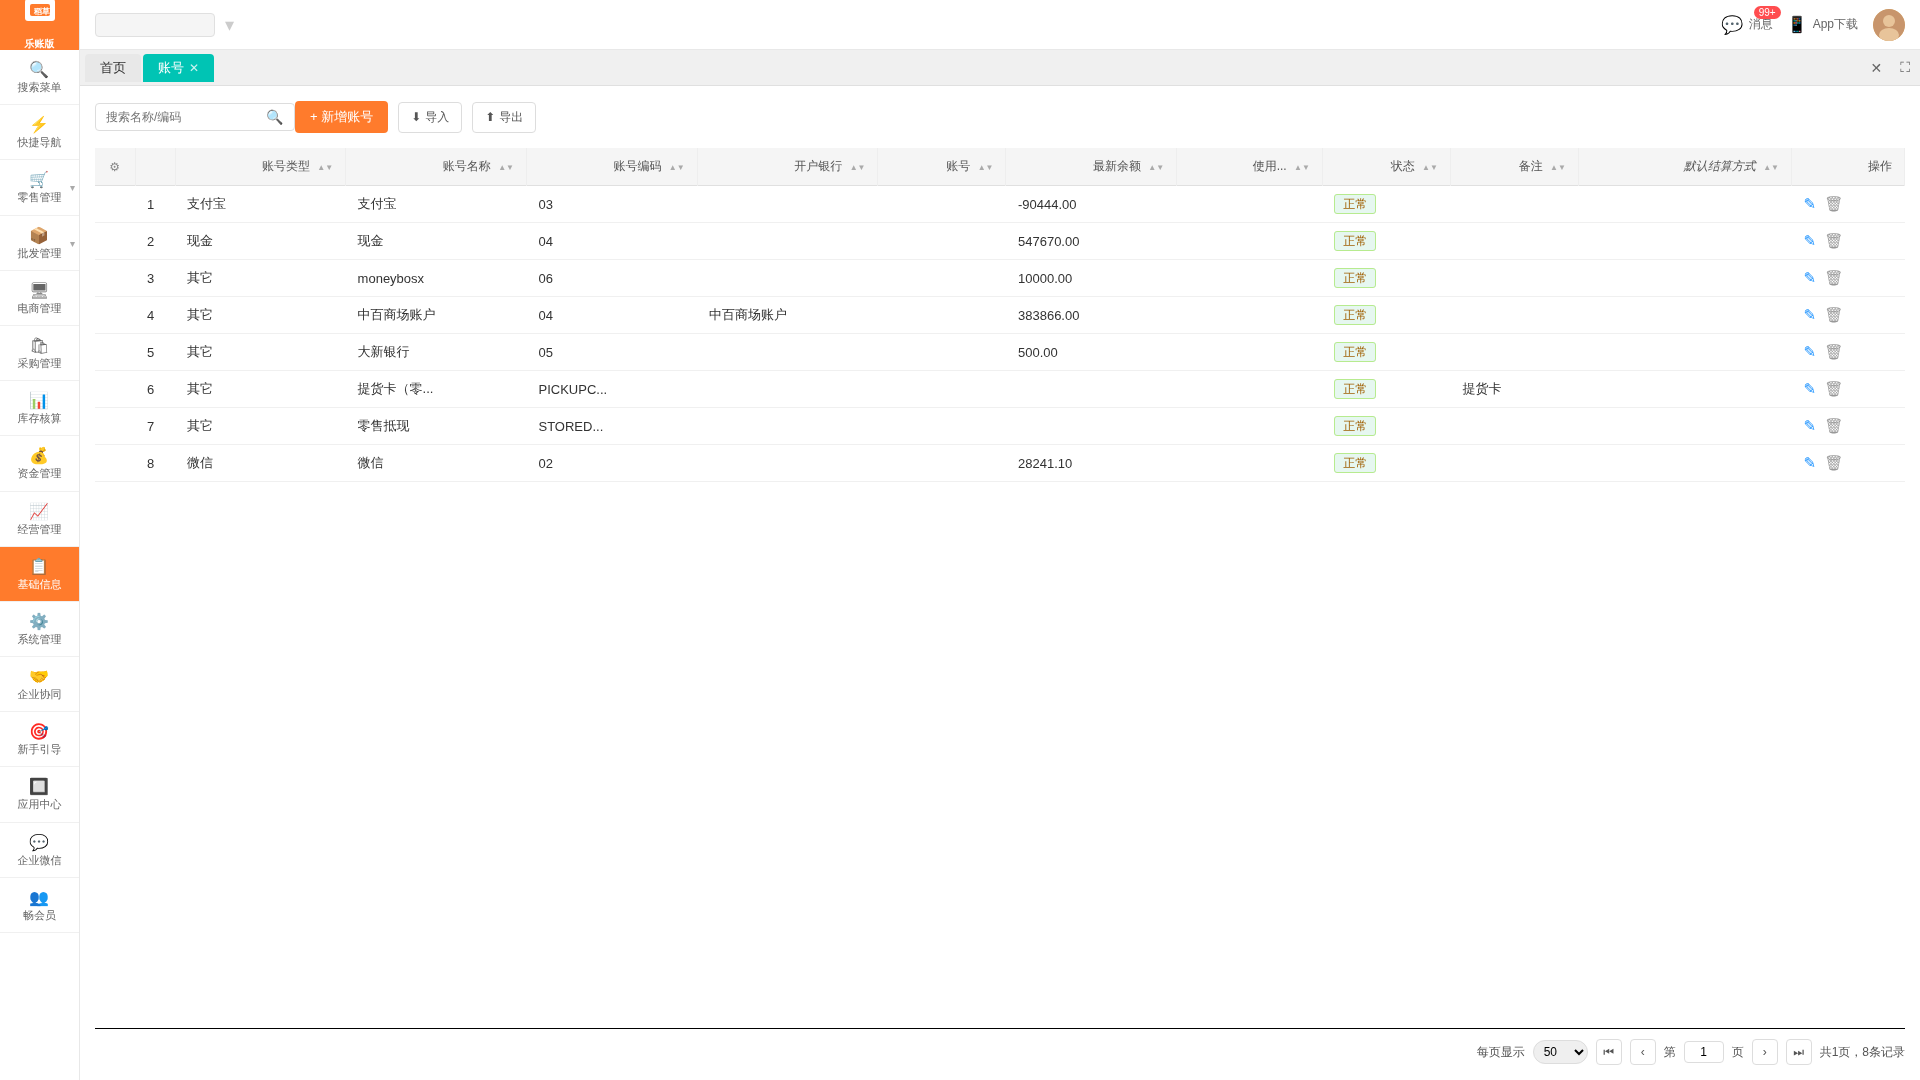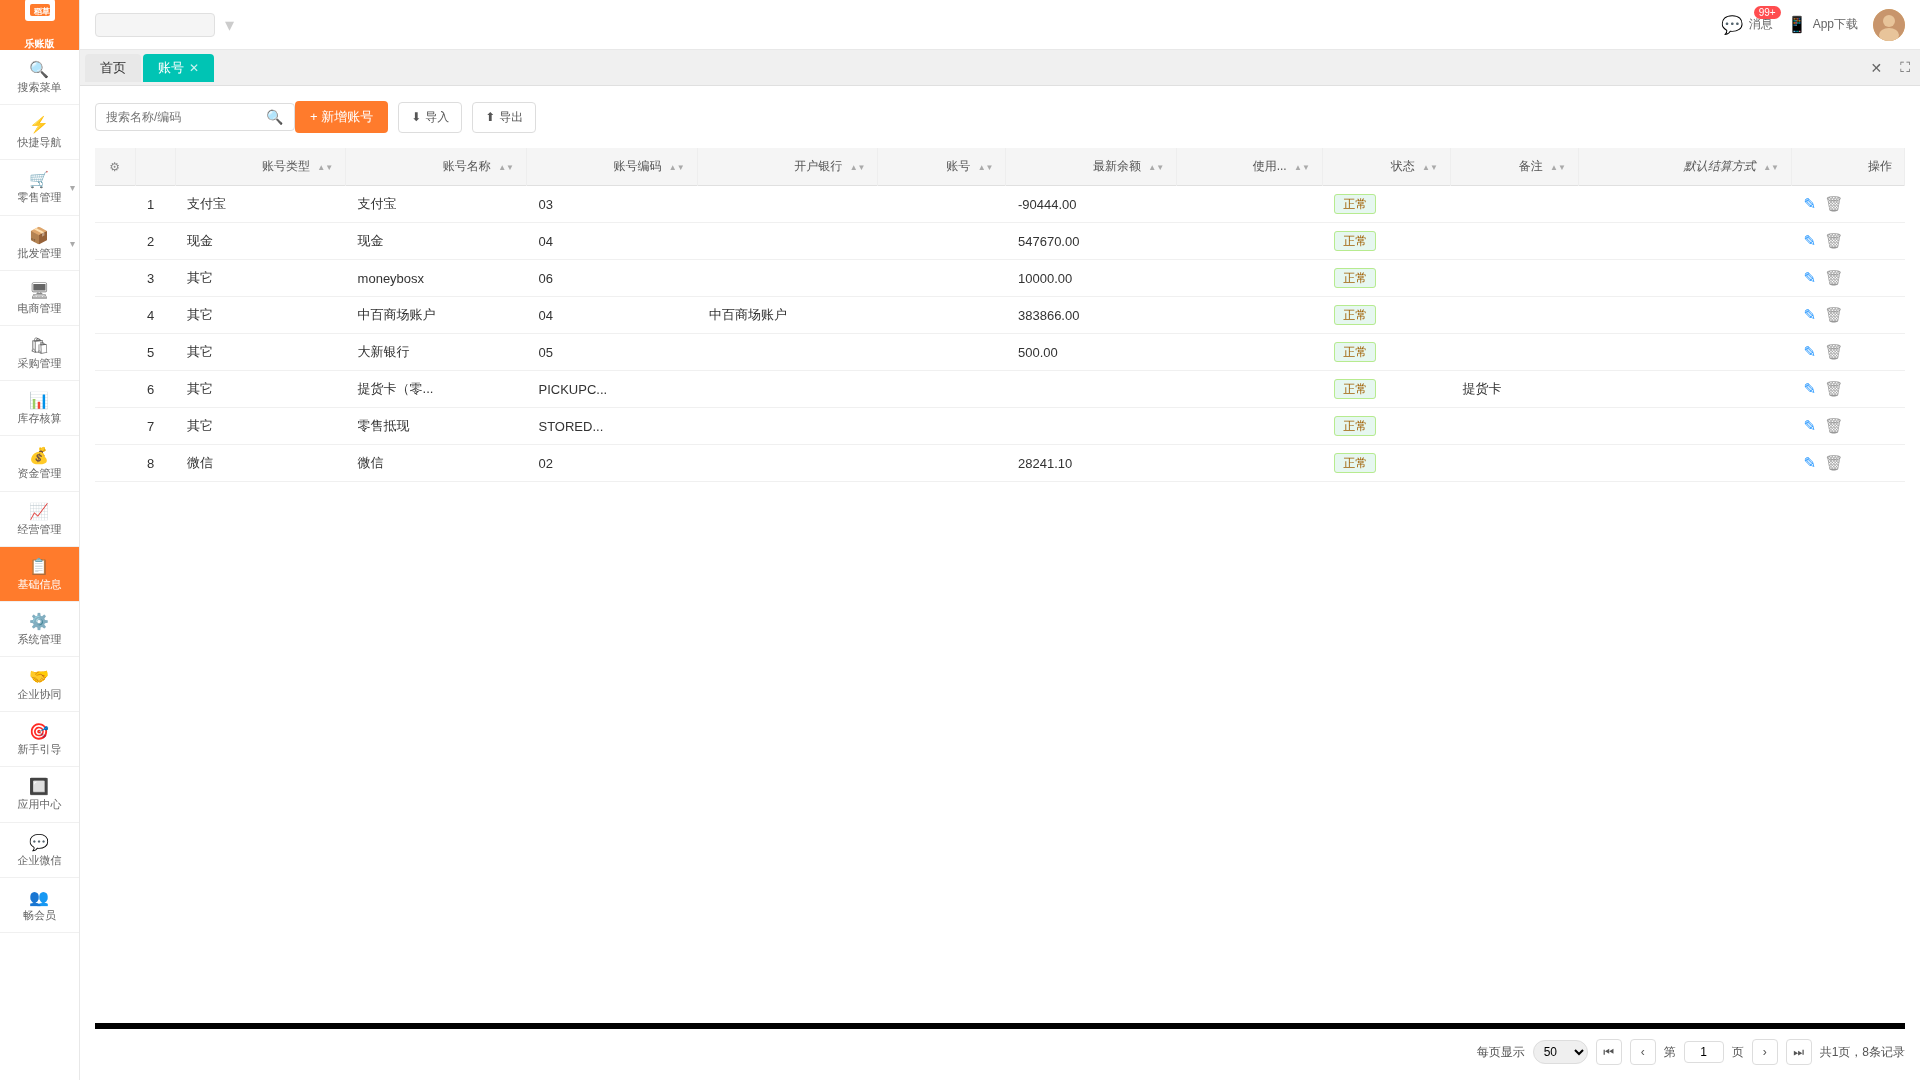--- a/index.html
+++ b/index.html
@@ -278,21 +278,21 @@
 
     
     .pagination {
       display: flex;
       align-items: center;
       justify-content: flex-end;
       padding: 10px 0 0 0;
       gap: 8px;
       font-size: 12px;
       color: #555;
-      border-top: 6px solid #000000;
+      border-top: 1px solid #000000;
       flex-shrink: 0;
     }
     .page-size-select {
       border: 1px solid #ddd;
       border-radius: 12px;
       padding: 3px 6px;
       font-size: 12px;
       cursor: pointer;
     }
     .page-btn {

